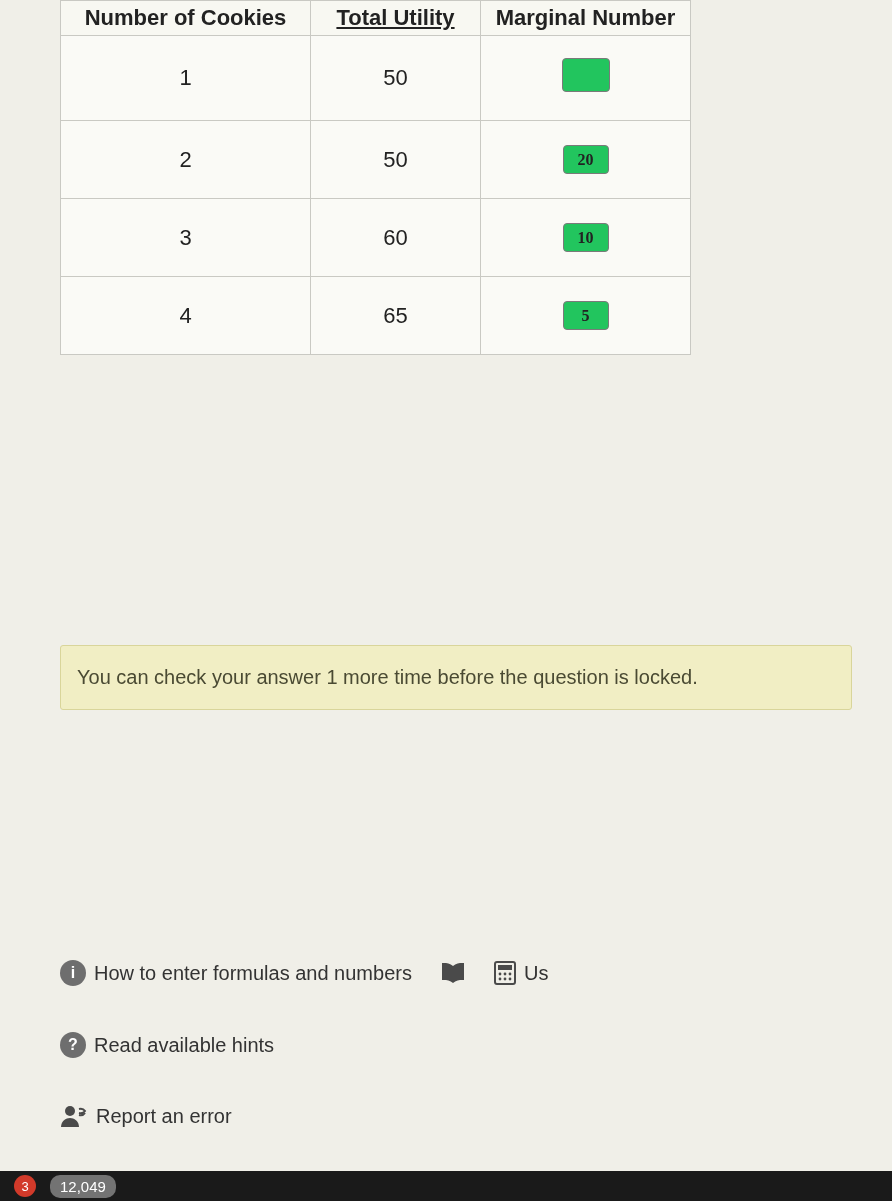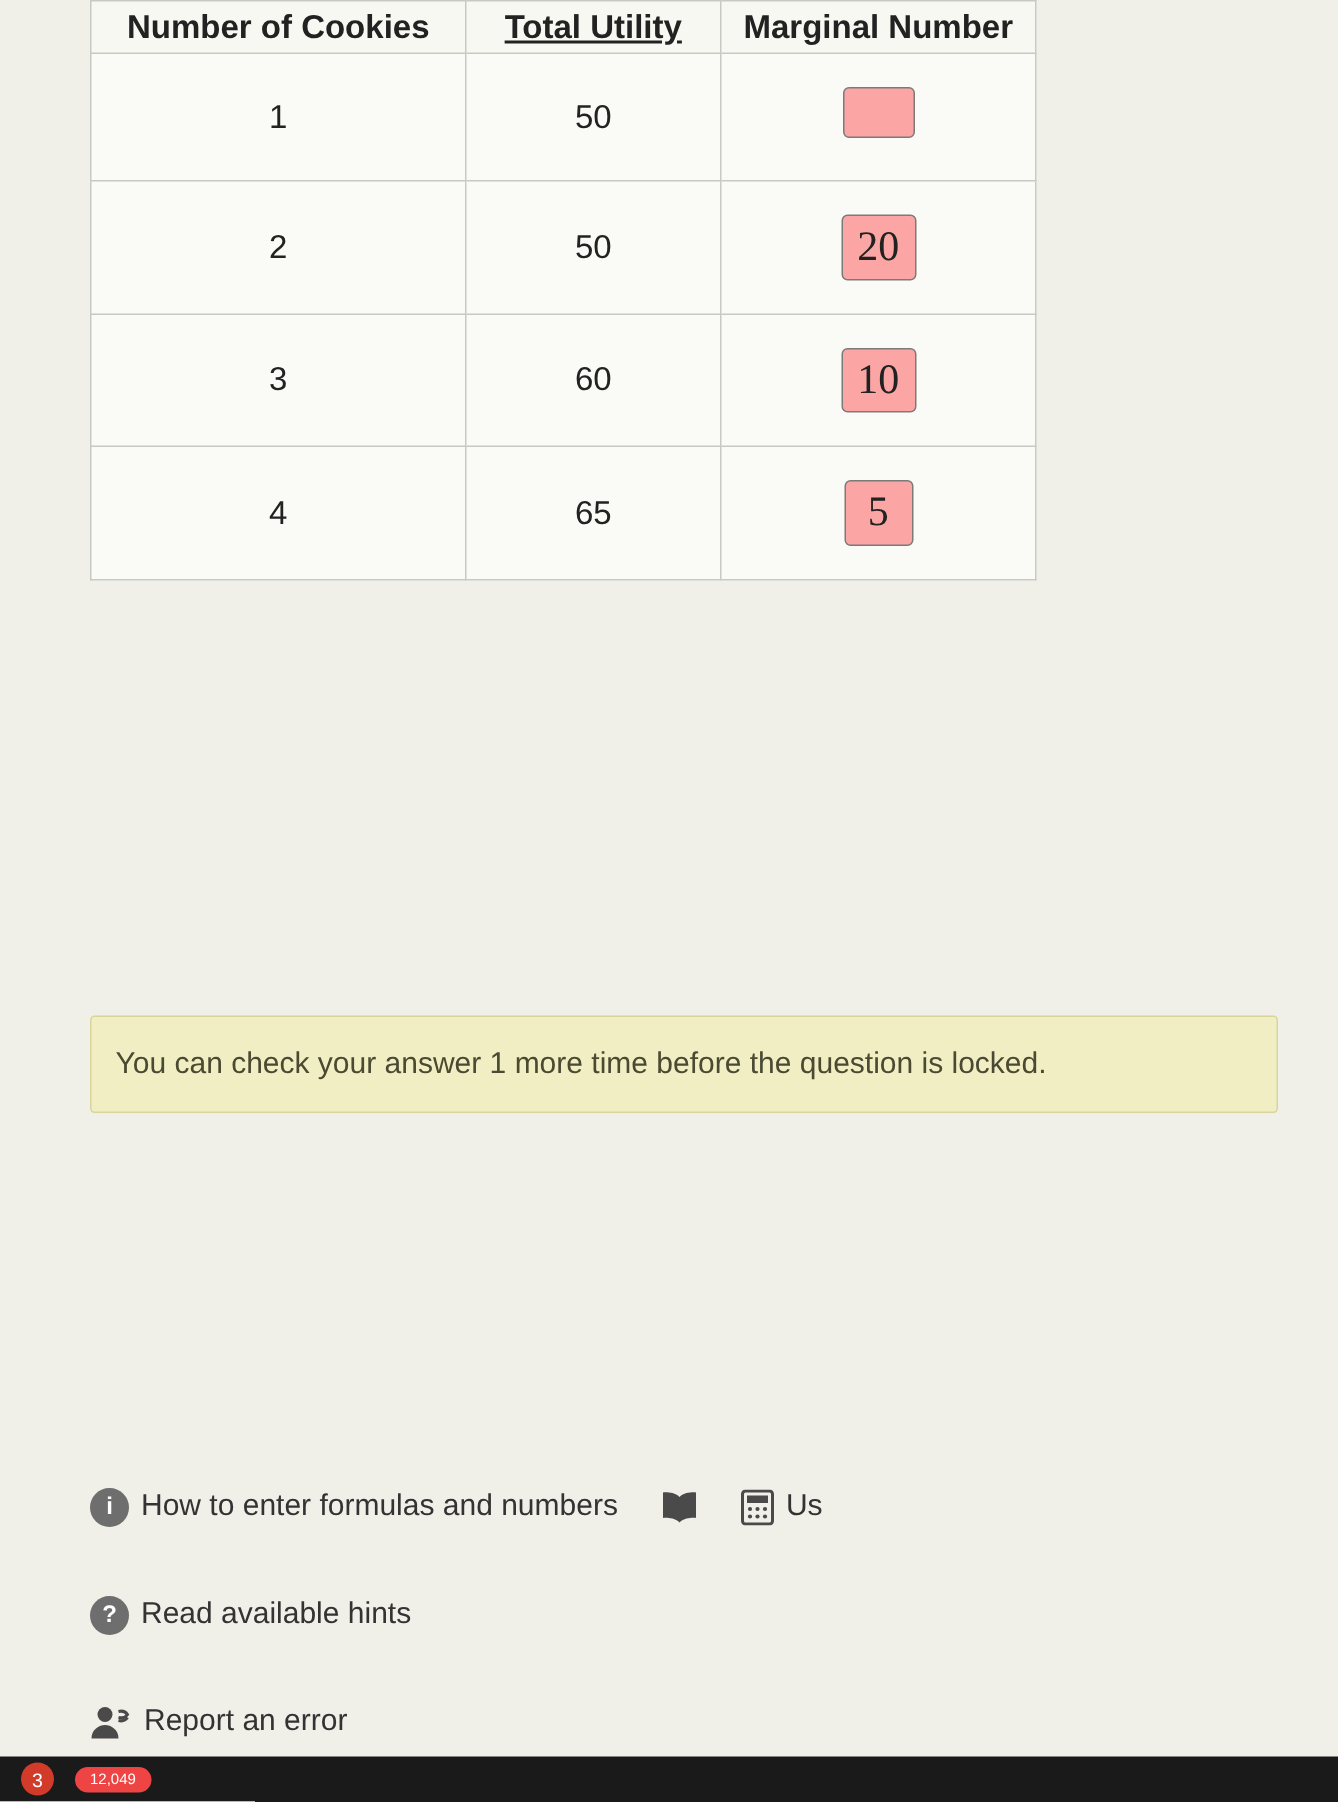--- a/index.html
+++ b/index.html
@@ -38,24 +38,25 @@
   }
   .col-cookies { width: 250px; }
   .col-total   { width: 170px; text-decoration: underline; }
   .col-marg    { width: 210px; }
   .ansbox {
     display: inline-block;
     min-width: 46px;
     padding: 4px 10px;
     border: 1px solid #7a7a7a;
     border-radius: 4px;
-    background: #fca5a5;
+    background: #22c55e;
     font-family: Georgia, 'Times New Roman', serif;
-    font-size: 28px;
+    font-size: 16px;
     line-height: 1.2;
+    font-weight: bold;
   }
   .ansbox.empty {
     width: 48px;
     height: 34px;
   }
   .notice {
     margin-top: 290px;
     margin-right: 20px;
     background: #f1eec4;
     border: 1px solid #d9d59a;
@@ -104,23 +105,23 @@
   }
   .tb-badge {
     background: #d23a2a;
     color: #fff;
     width: 22px; height: 22px;
     border-radius: 50%;
     font-size: 13px;
     display:flex; align-items:center; justify-content:center;
   }
   .tb-num {
-    background: #ef4444;
+    background: #737373;
     color: #fff;
-    font-size: 10px;
+    font-size: 15px;
     padding: 3px 10px;
     border-radius: 10px;
   }
 </style>
 </head>
 <body>
 
 <div class="content">
 
   <table class="util">

